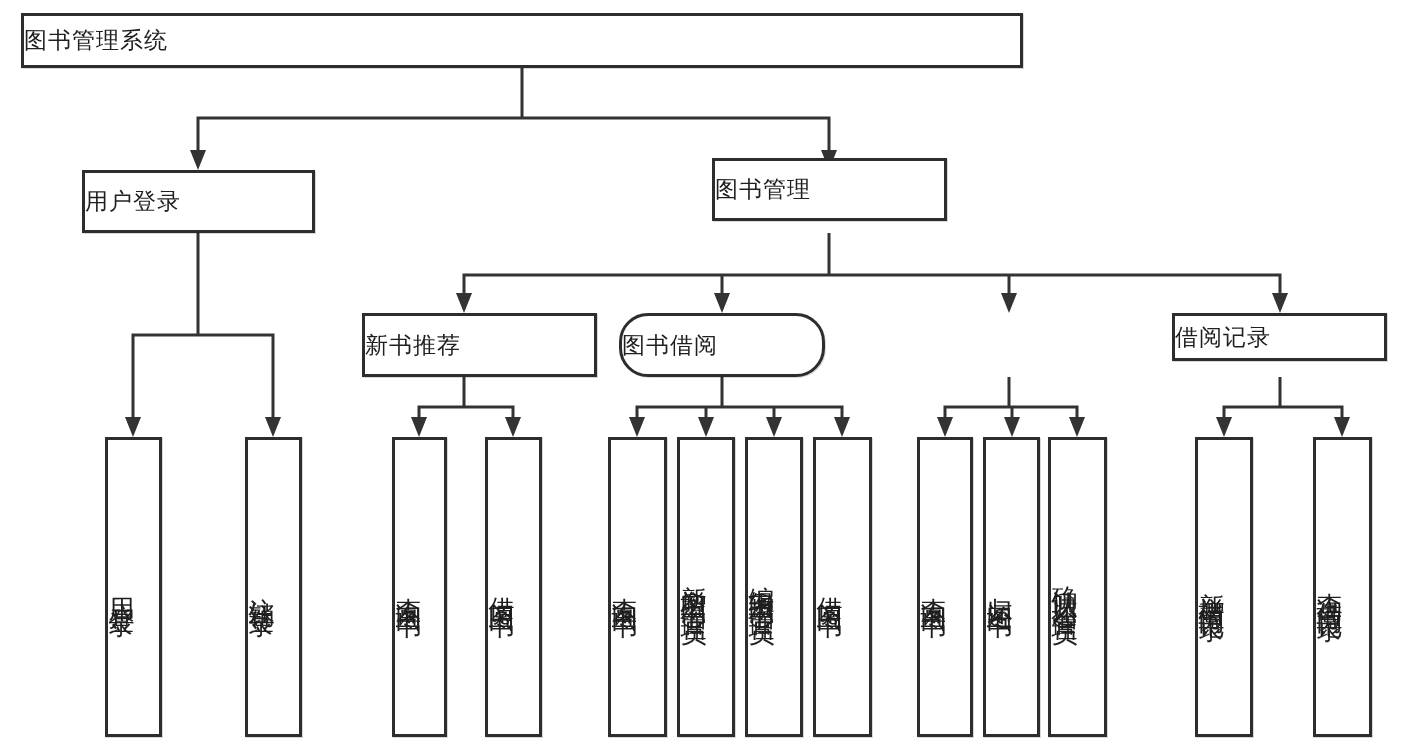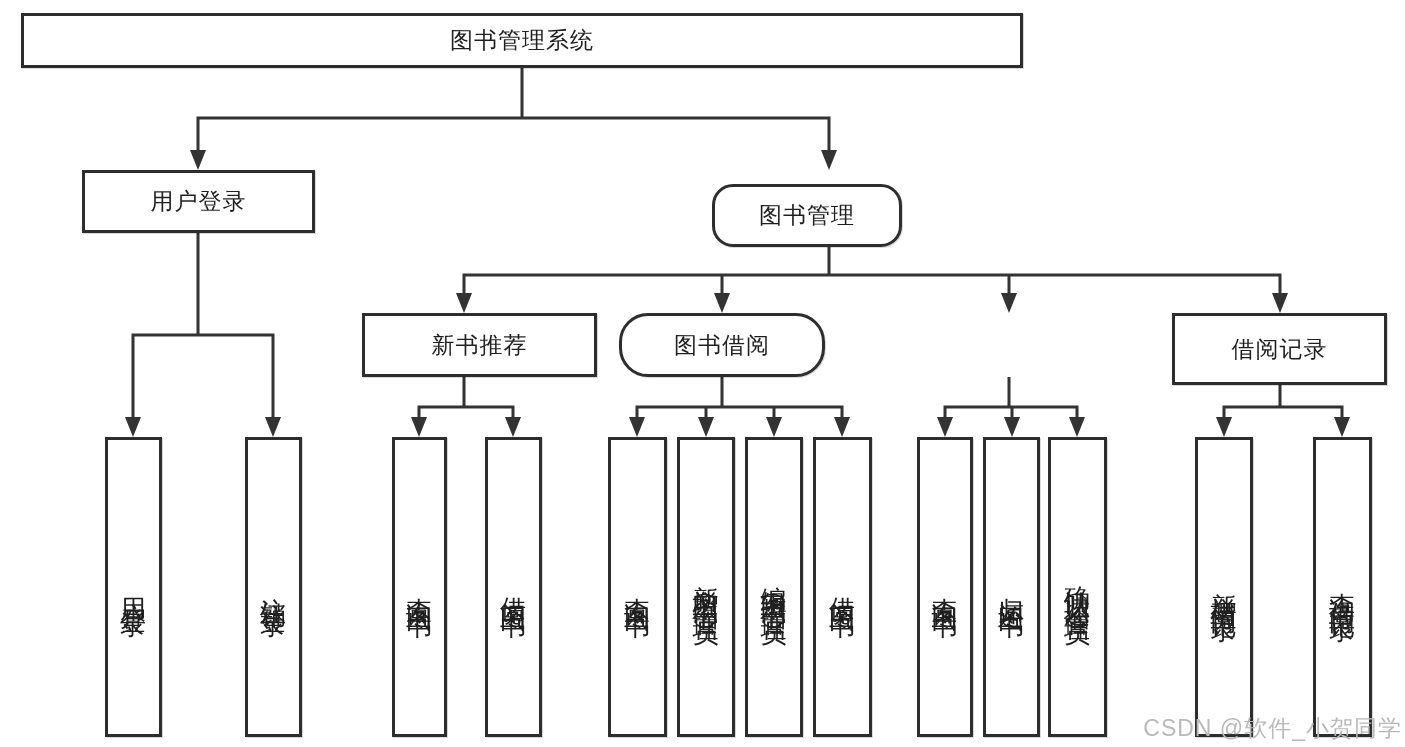--- a/index.html
+++ b/index.html
@@ -22,26 +22,27 @@
     top: 0;
     pointer-events: none;
   }
   .node {
     position: absolute;
     box-sizing: border-box;
     border: 3px solid #2d2d2d;
     background: #ffffff;
     display: flex;
     align-items: center;
-    justify-content: center;
+    justify-content: flex-start;
     text-align: center;
     font-size: 23px;
     letter-spacing: 1px;
     color: #1f1f1f;
     box-shadow: 1px 1px 0 rgba(0,0,0,0.15);
+    font-family: Liberation Serif, serif;
   }
   .node.leaf {
     font-size: 26px;
   }
   .leaf .vtext {
     writing-mode: vertical-rl;
     text-orientation: mixed;
     letter-spacing: 5px;
     line-height: 1;
     max-height: 288px;
@@ -101,31 +102,31 @@
     </g>
   </svg>
 
   <div class="node" style="left:21px; top:13px; width:1002px; height:55px;">
     <span>图书管理系统</span>
   </div>
 
   <div class="node" style="left:82px; top:170px; width:233px; height:63px;">
     <span>用户登录</span>
   </div>
-  <div class="node" style="left:712px; top:184px; width:190px; height:63px;border-radius:21px;">
+  <div class="node" style="left:712px; top:158px; width:235px; height:63px;">
     <span>图书管理</span>
   </div>
 
   <div class="node" style="left:362px; top:313px; width:235px; height:64px;">
     <span>新书推荐</span>
   </div>
   <div class="node" style="left:619px; top:313px; width:206px; height:64px;border-radius:29px;">
     <span>图书借阅</span>
   </div>
-  <div class="node" style="left:1172px; top:313px; width:215px; height:72px;">
+  <div class="node" style="left:1172px; top:313px; width:215px; height:48px;">
     <span>借阅记录</span>
   </div>
 
   <div class="node leaf" style="left:105px; top:437px; width:57px; height:300px;">
     <span class="vtext">用户登录</span>
   </div>
   <div class="node leaf" style="left:245px; top:437px; width:57px; height:300px;">
     <span class="vtext">注销登录</span>
   </div>
 
@@ -159,15 +160,14 @@
     <span class="vtext">确认归还（管理员）</span>
   </div>
 
   <div class="node leaf" style="left:1195px; top:437px; width:58px; height:300px;">
     <span class="vtext">新增借阅记录</span>
   </div>
   <div class="node leaf" style="left:1313px; top:437px; width:59px; height:300px;">
     <span class="vtext">查询借阅记录</span>
   </div>
 
-  <div class="watermark">CSDN @软件_小贺同学</div>
 
 </div>
 
 </body></html>

